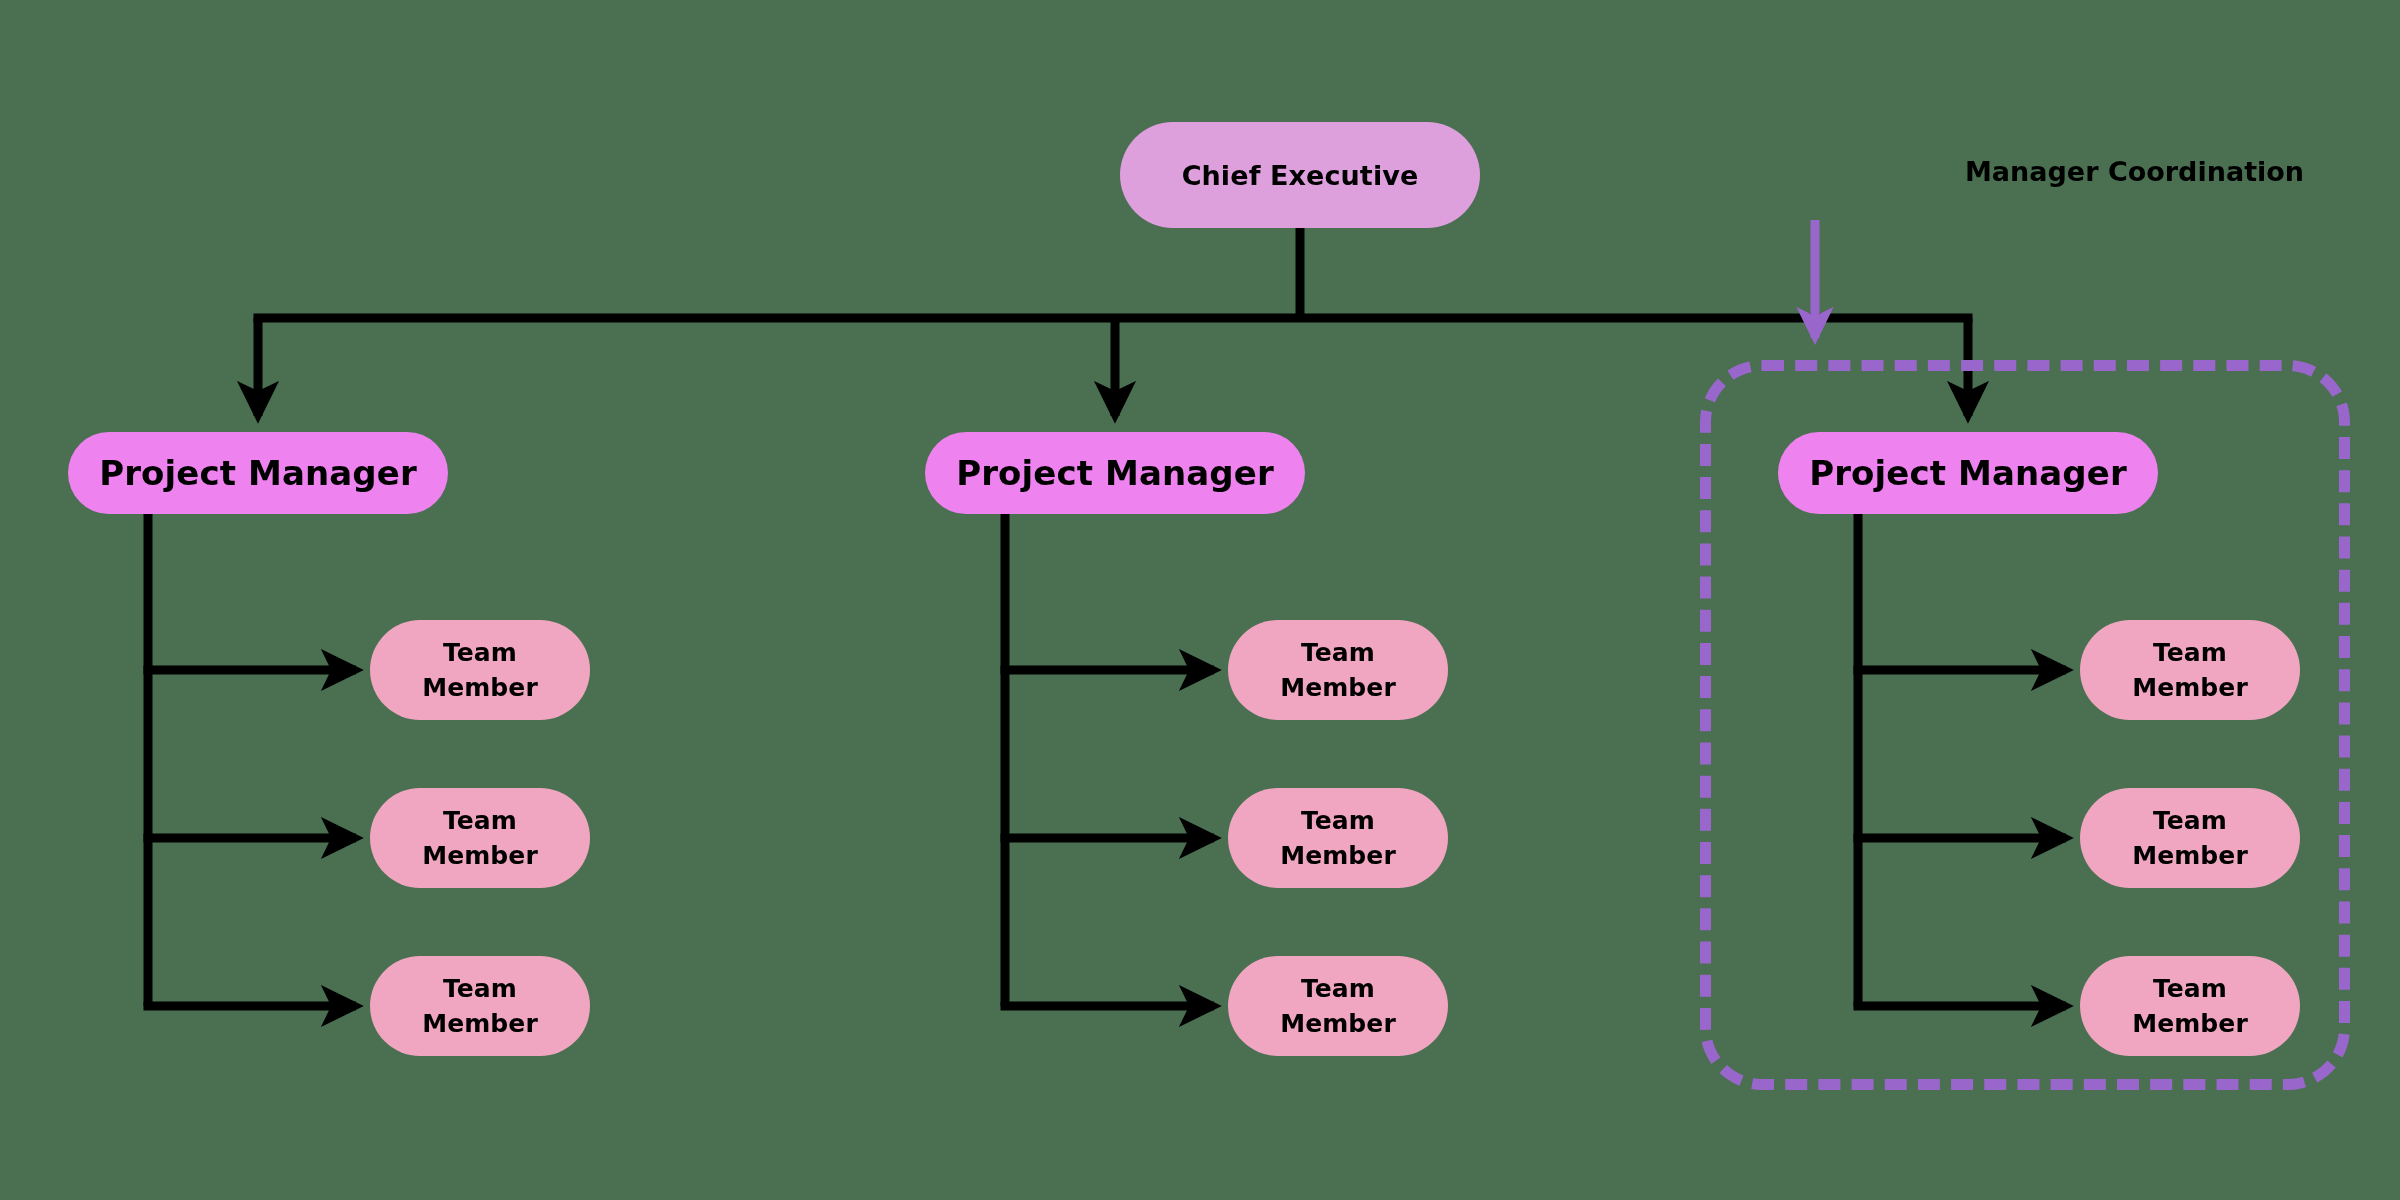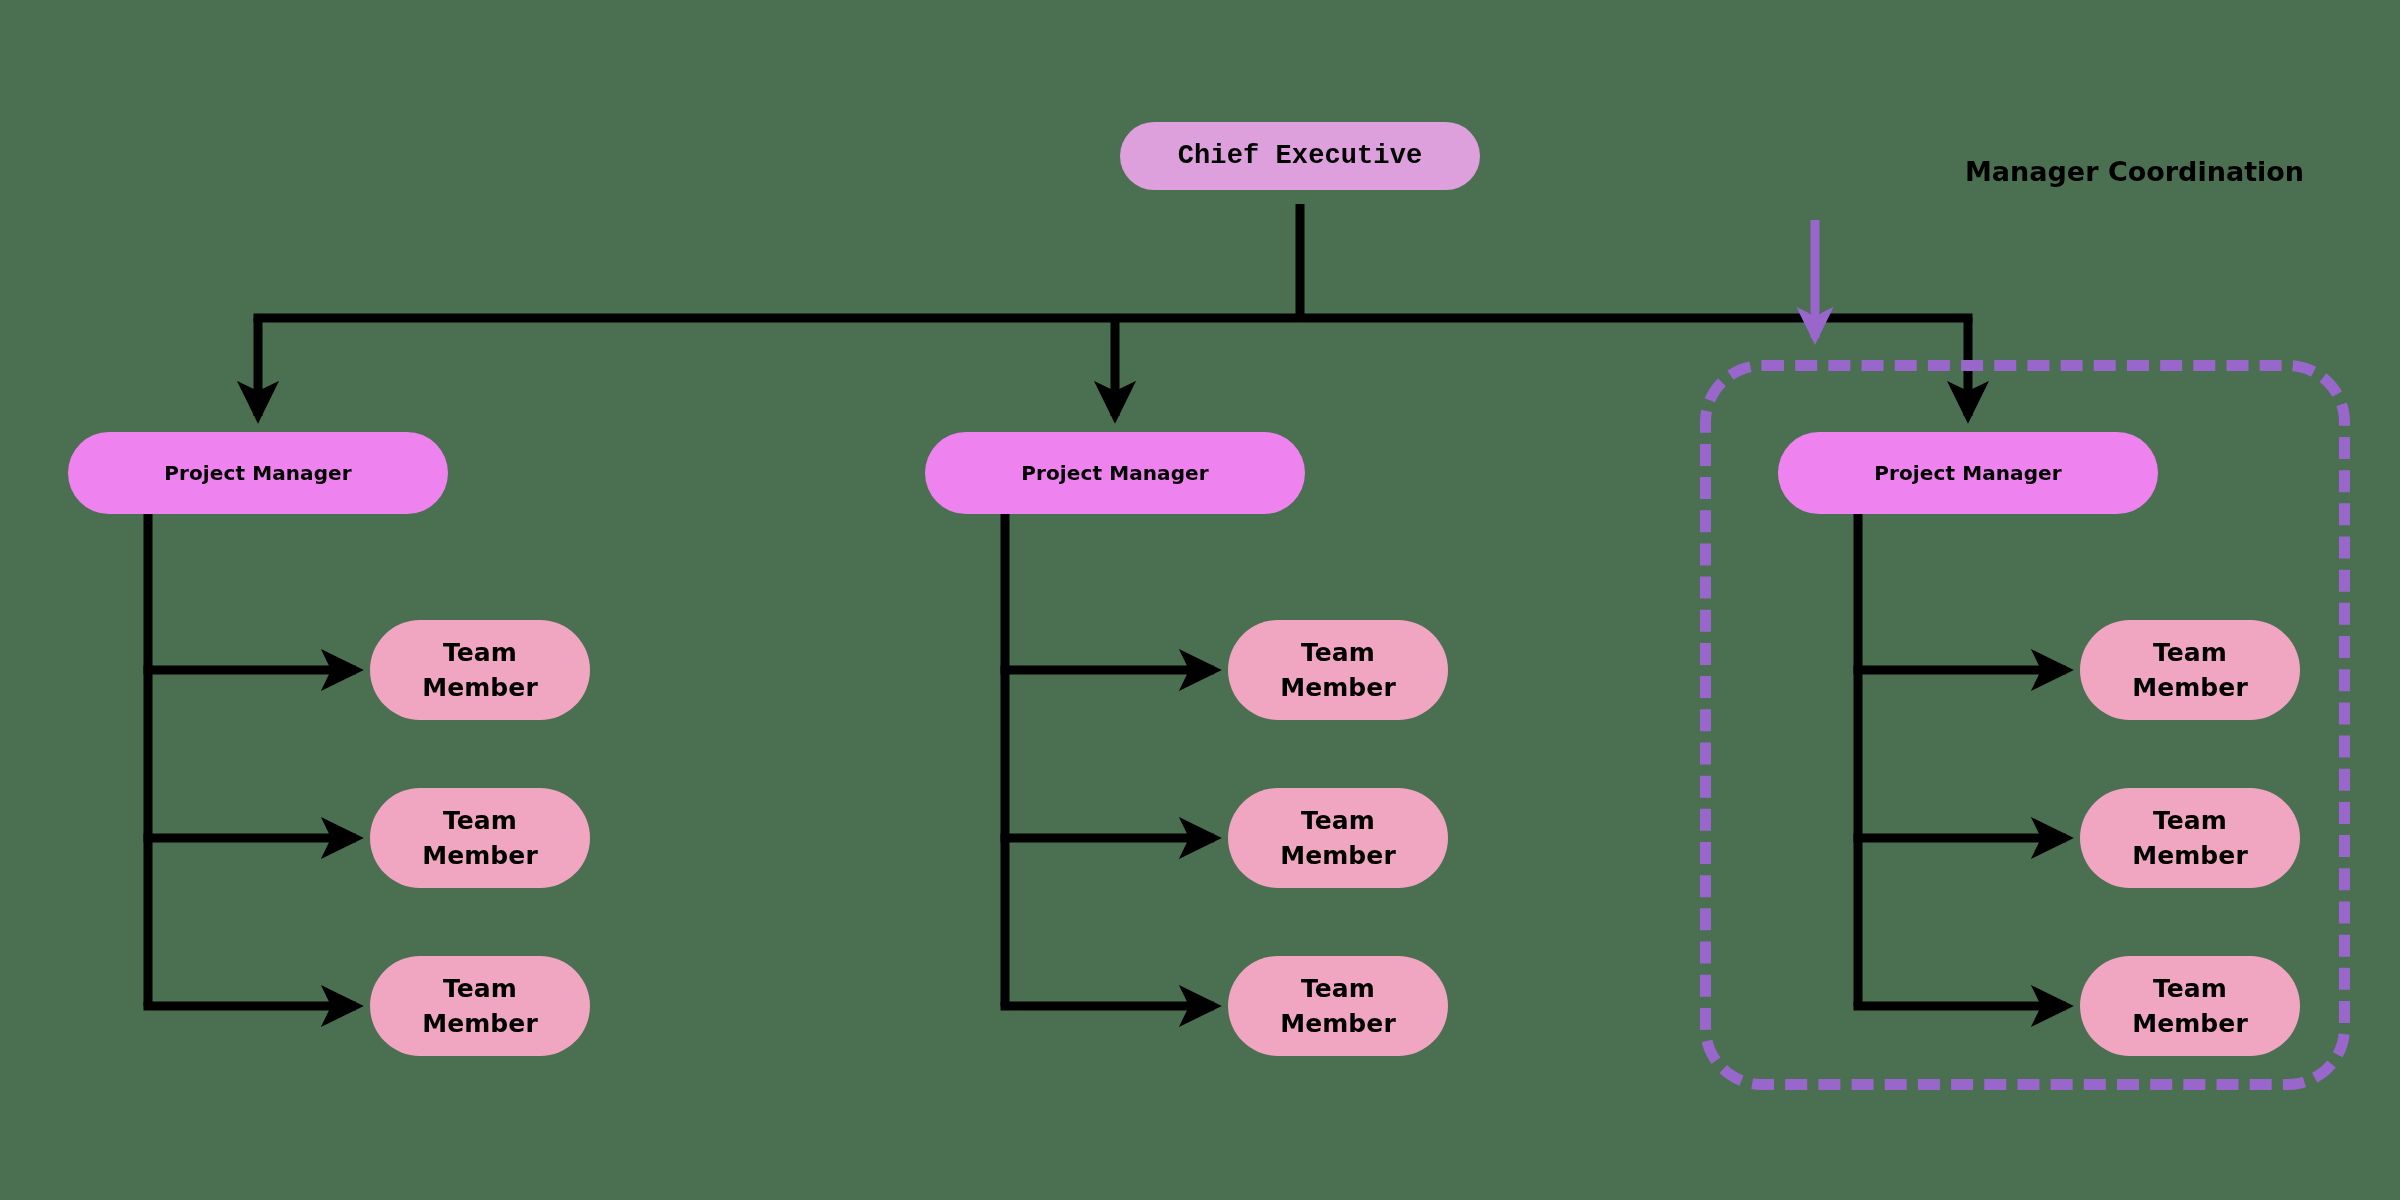--- a/index.html
+++ b/index.html
@@ -38,21 +38,21 @@
     letter-spacing: 0.1px;
     box-sizing: border-box;
     z-index: 5;
   }
   .node-ceo {
     border-radius: 999px;
     font-size: 27px;
   }
   .node-pm {
     border-radius: 999px;
-    font-size: 20px;
+    font-size: 34px;
   }
   .node-tm {
     border-radius: 999px;
     font-size: 25px;
     line-height: 1.42;
   }
   .annotation {
     position: absolute;
     color: #000000;
     font-weight: 800;
@@ -90,21 +90,21 @@
         <path d="M 1000.5 838 L 1214 838" stroke="#000000" stroke-width="9" fill="none" marker-end="url(#arrowBlack)"></path>
         <path d="M 1000.5 1006 L 1214 1006" stroke="#000000" stroke-width="9" fill="none" marker-end="url(#arrowBlack)"></path>
         <path d="M 1858 514 L 1858 1006" stroke="#000000" stroke-width="9" fill="none"></path>
         <path d="M 1853.5 670 L 2066 670" stroke="#000000" stroke-width="9" fill="none" marker-end="url(#arrowBlack)"></path>
         <path d="M 1853.5 838 L 2066 838" stroke="#000000" stroke-width="9" fill="none" marker-end="url(#arrowBlack)"></path>
         <path d="M 1853.5 1006 L 2066 1006" stroke="#000000" stroke-width="9" fill="none" marker-end="url(#arrowBlack)"></path>
         <path d="M 1815 220 L 1815 338" stroke="#9966cc" stroke-width="9" fill="none" marker-end="url(#arrowPurple)"></path>
       </g>
   </svg>
 
-  <div class="node node-ceo" id="ceo-node" style="left: 1120px; top: 122px; width: 360px; height: 68px; background: rgb(221, 160, 221); font-family: Liberation Mono, monospace;">
+  <div class="node node-ceo" id="ceo-node" style="left: 1120px; top: 122px; width: 360px; height: 106px; background: rgb(221, 160, 221);">
     <span>Chief Executive</span>
   </div>
 
   <div class="annotation" id="annotation-node" style="left: 1965px; top: 156px;">
     <span>Manager Coordination</span>
   </div>
 
   <div id="nodes-layer">
       <div class="node node-pm" style="left: 68px; top: 432px; width: 380px; height: 82px; background: rgb(238, 130, 238);">
         <span>Project Manager</span>

